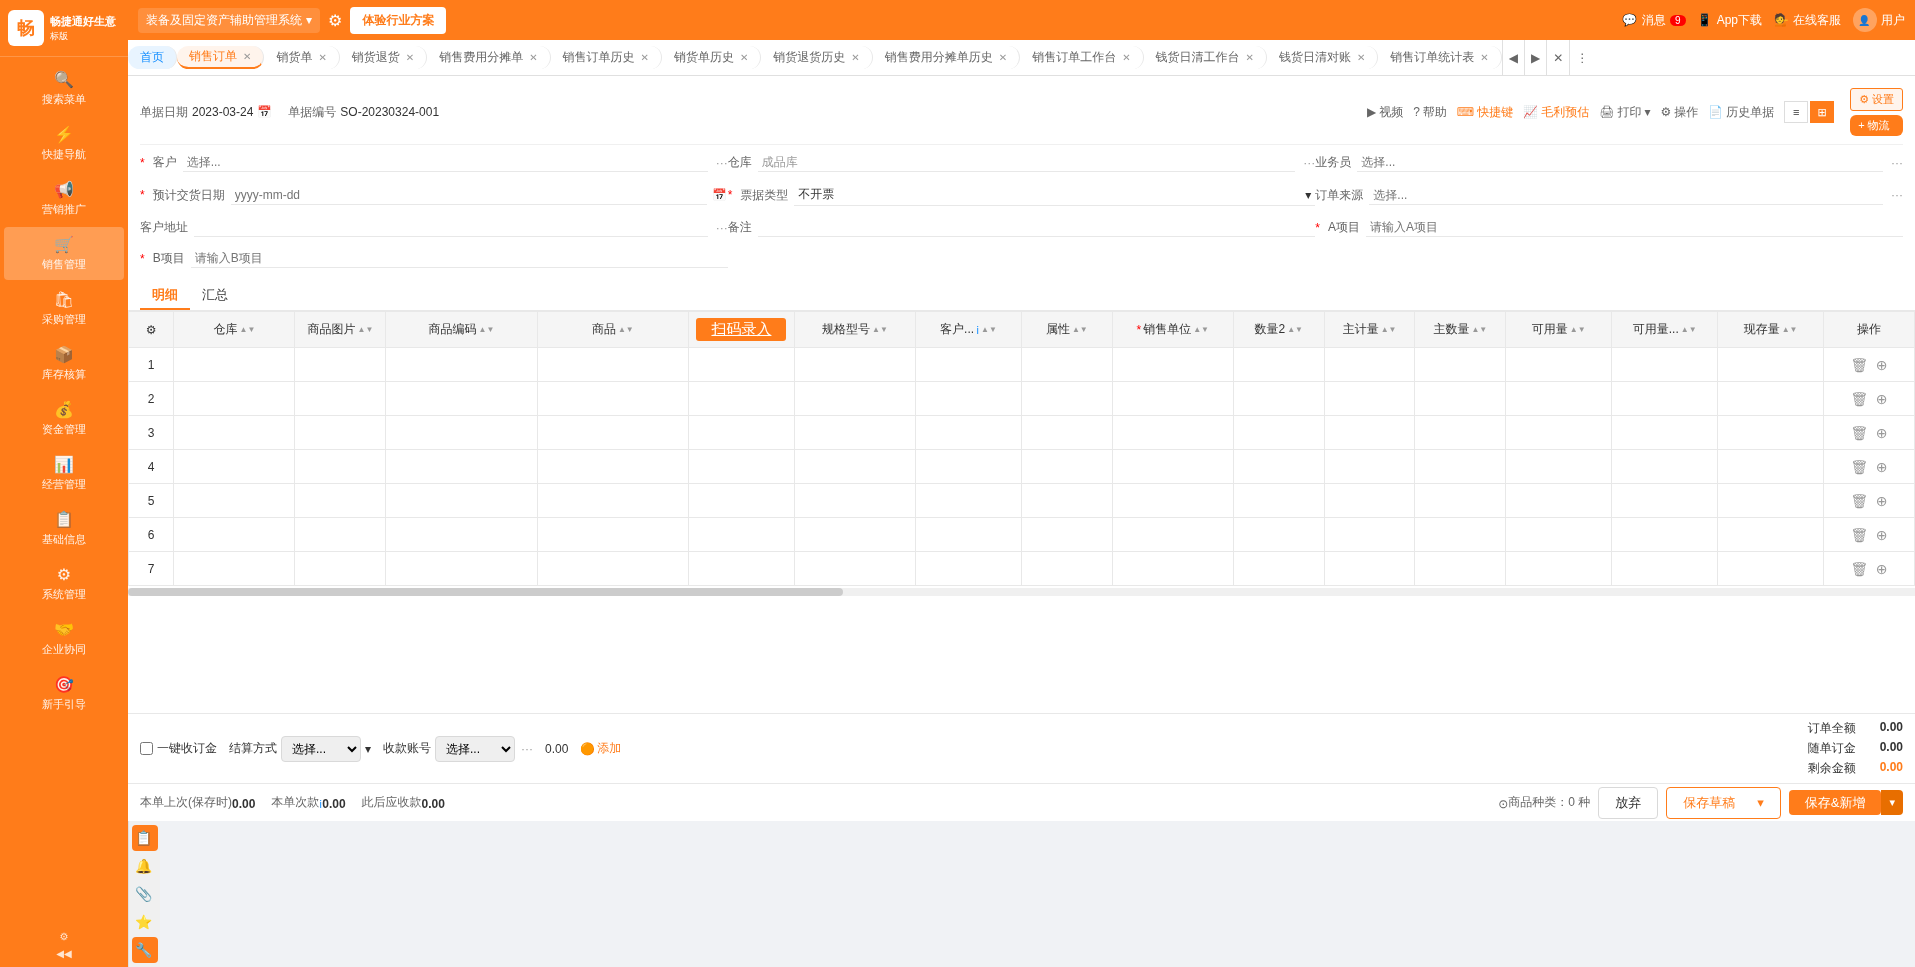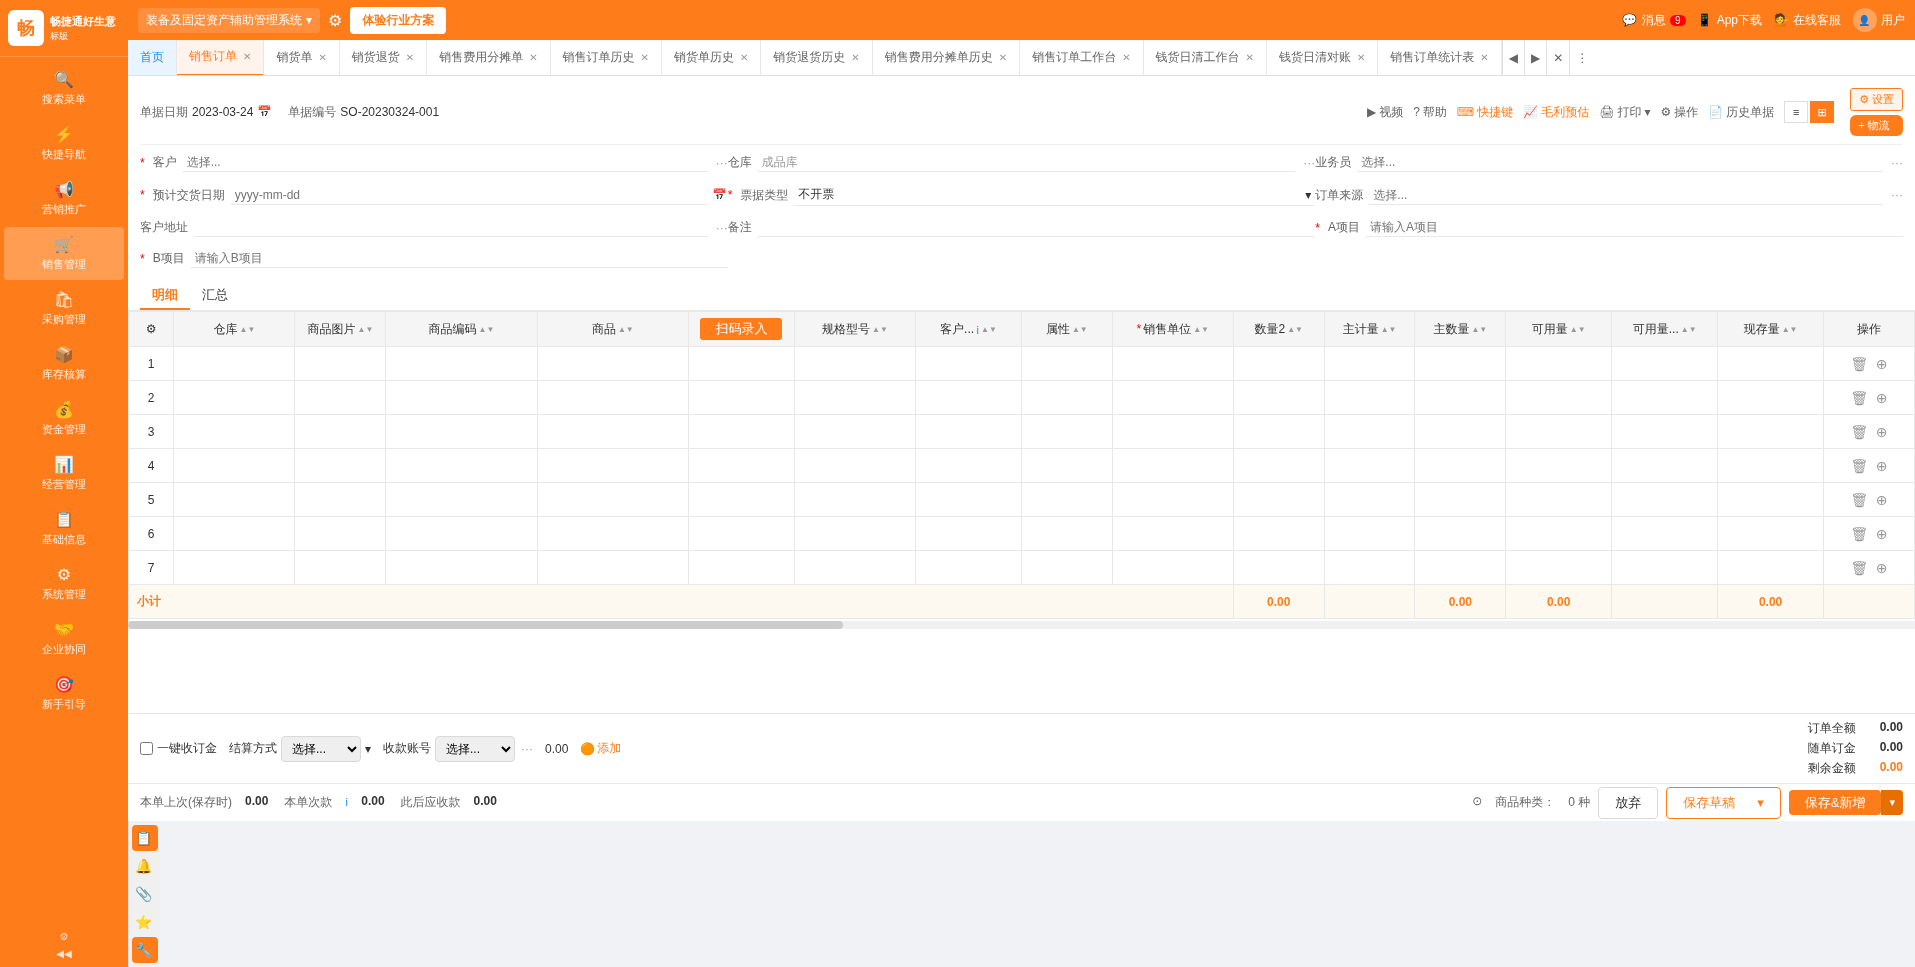--- a/index.html
+++ b/index.html
@@ -28,21 +28,21 @@
     .top-bar-left { display: flex; align-items: center; gap: 8px; }
     .app-selector { background: rgba(255,255,255,0.15); color: #fff; border: none; padding: 4px 8px; border-radius: 4px; font-size: 12px; cursor: pointer; display: flex; align-items: center; gap: 4px; }
     .industry-btn { background: #fff; color: #ff7c1a; border: none; padding: 5px 12px; border-radius: 4px; font-size: 12px; cursor: pointer; font-weight: bold; }
     .top-bar-right { display: flex; align-items: center; gap: 12px; color: #fff; font-size: 12px; }
     .top-bar-right-item { display: flex; align-items: center; gap: 4px; cursor: pointer; }
     .badge { background: #f00; color: #fff; border-radius: 10px; padding: 0 4px; font-size: 10px; min-width: 16px; text-align: center; }
     .user-avatar { width: 24px; height: 24px; background: rgba(255,255,255,0.3); border-radius: 50%; display: flex; align-items: center; justify-content: center; font-size: 10px; color: #fff; }
 
     
     .tab-bar { height: 36px; background: #fff; border-bottom: 1px solid #e0e0e0; display: flex; align-items: center; overflow: hidden; flex-shrink: 0; }
-    .tab-item { padding: 10px 12px; height: 36px; display: flex; align-items: center; gap: 4px; font-size: 12px; cursor: pointer; white-space: nowrap; border-right: 1px solid #e8e8e8; color: #666; flex-shrink: 0; }
+    .tab-item { padding: 10px 12px; height: 23px; display: flex; align-items: center; gap: 4px; font-size: 12px; cursor: pointer; white-space: nowrap; border-right: 1px solid #e8e8e8; color: #666; flex-shrink: 0; border-radius: 15px; }
     .tab-item.active { background: #fff4ec; color: #ff7c1a; border-bottom: 2px solid #ff7c1a; }
     .tab-item:first-child { background: #e8f4ff; color: #1890ff; }
     .tab-close { font-size: 10px; color: #999; margin-left: 2px; }
     .tab-nav-btn { padding: 0 6px; height: 36px; display: flex; align-items: center; cursor: pointer; color: #666; border-left: 1px solid #e0e0e0; flex-shrink: 0; }
     .form-action-btn { font-size: 12px; color: #666; cursor: pointer; display: flex; align-items: center; gap: 3px; }
     .form-action-btn.orange { color: #ff7c1a; }
     .view-btns { display: flex; gap: 2px; }
     .view-btn { width: 24px; height: 22px; border: 1px solid #ddd; background: #fff; cursor: pointer; display: flex; align-items: center; justify-content: center; font-size: 11px; }
     .view-btn.active { background: #ff7c1a; color: #fff; border-color: #ff7c1a; }
 
@@ -66,38 +66,38 @@
     .col-customer { width: 70px; }
     .col-attr { width: 60px; }
     .col-unit { width: 80px; }
     .col-qty2 { width: 60px; }
     .col-main-unit { width: 60px; }
     .col-main-qty { width: 60px; }
     .col-avail { width: 70px; }
     .col-avail2 { width: 70px; }
     .col-stock { width: 70px; }
     .col-ops { width: 60px; }
-    .scan-btn { background: #ff7c1a; color: #fff; border: none; padding: 2px 15px; border-radius: 3px; font-size: 13px; cursor: pointer; }
+    .scan-btn { background: #ff7c1a; color: #fff; border: none; padding: 2px 15px; border-radius: 3px; font-size: 15px; cursor: pointer; text-decoration: underline; }
     .th-sortable { display: flex; align-items: center; justify-content: center; gap: 2px; }
     .sort-icon { font-size: 8px; color: #999; display: flex; flex-direction: column; gap: 1px; }
 
     
     .summary-row td { background: #fef9f0; font-weight: bold; color: #ff7c1a; }
 
     
     .table-footer { padding: 6px 12px; background: #fff; border-top: 1px solid #e8e8e8; display: flex; align-items: center; gap: 12px; flex-shrink: 0; }
     .checkbox-label { display: flex; align-items: center; gap: 4px; color: #333; font-size: 12px; cursor: pointer; }
     .payment-field { display: flex; align-items: center; gap: 4px; color: #333; font-size: 12px; }
     .payment-select { border: 1px solid #d9d9d9; border-radius: 4px; padding: 2px 6px; font-size: 12px; height: 26px; min-width: 80px; }
     .add-btn { color: #ff7c1a; cursor: pointer; font-size: 12px; display: flex; align-items: center; gap: 2px; }
     .amount-zero { color: #333; }
 
     
     .status-bar { height: 38px; background: #fff; border-top: 1px solid #e8e8e8; display: flex; align-items: center; padding: 0 12px; gap: 16px; flex-shrink: 0; }
-    .status-item { font-size: 12px; color: #666; display: flex; align-items: flex-start; gap: 13px; }
+    .status-item { font-size: 12px; color: #666; display: flex; align-items: flex-end; gap: 0; }
     .status-value { color: #333; font-weight: bold; }
     .btn-discard { border: 1px solid #d9d9d9; background: #fff; padding: 6px 16px; border-radius: 4px; font-size: 13px; cursor: pointer; color: #333; }
     .btn-save-draft { border: 1px solid #ff7c1a; background: #fff; padding: 6px 16px; border-radius: 4px; font-size: 13px; cursor: pointer; color: #ff7c1a; display: flex; align-items: center; gap: 22px; }
     .btn-save-new { background: #ff7c1a; color: #fff; border: none; padding: 1px 16px; border-radius: 4px; font-size: 13px; cursor: pointer; display: flex; align-items: center; gap: 4px; }
     .btn-dropdown { background: #e86e00; color: #fff; border: none; padding: 6px 8px; border-radius: 0 4px 4px 0; font-size: 11px; cursor: pointer; }
 
     
     .right-panel { width: 32px; background: #f0f0f0; border-left: 1px solid #e0e0e0; display: flex; flex-direction: column; align-items: center; padding: 4px 0; gap: 2px; flex-shrink: 0; }
     .right-panel-icon { width: 26px; height: 26px; display: flex; align-items: center; justify-content: center; cursor: pointer; font-size: 14px; color: #666; border-radius: 4px; }
     .right-panel-icon.active { background: #ff7c1a; color: #fff; }
@@ -661,32 +661,20 @@
                 <td></td>
                 <td></td>
                 <td></td>
                 <td></td>
               <td>
                 <span class="ops-icon">🗑</span>
                 <span class="ops-icon">⊕</span>
               </td>
             </tr>
 
-            <tr class="summary-row">
-              <td colspan="10" style="text-align:left;padding-left:8px;">
-                <span>小计</span>
-              </td>
-              <td>0.00</td>
-              <td></td>
-              <td>0.00</td>
-              <td>0.00</td>
-              <td></td>
-              <td>0.00</td>
-              <td></td>
-            </tr>
           </tbody>
         </table>
 
         <div class="scrollbar-track">
           <div class="scrollbar-thumb"></div>
         </div>
       </div>
 
       <div class="table-footer">
         <label class="checkbox-label">

